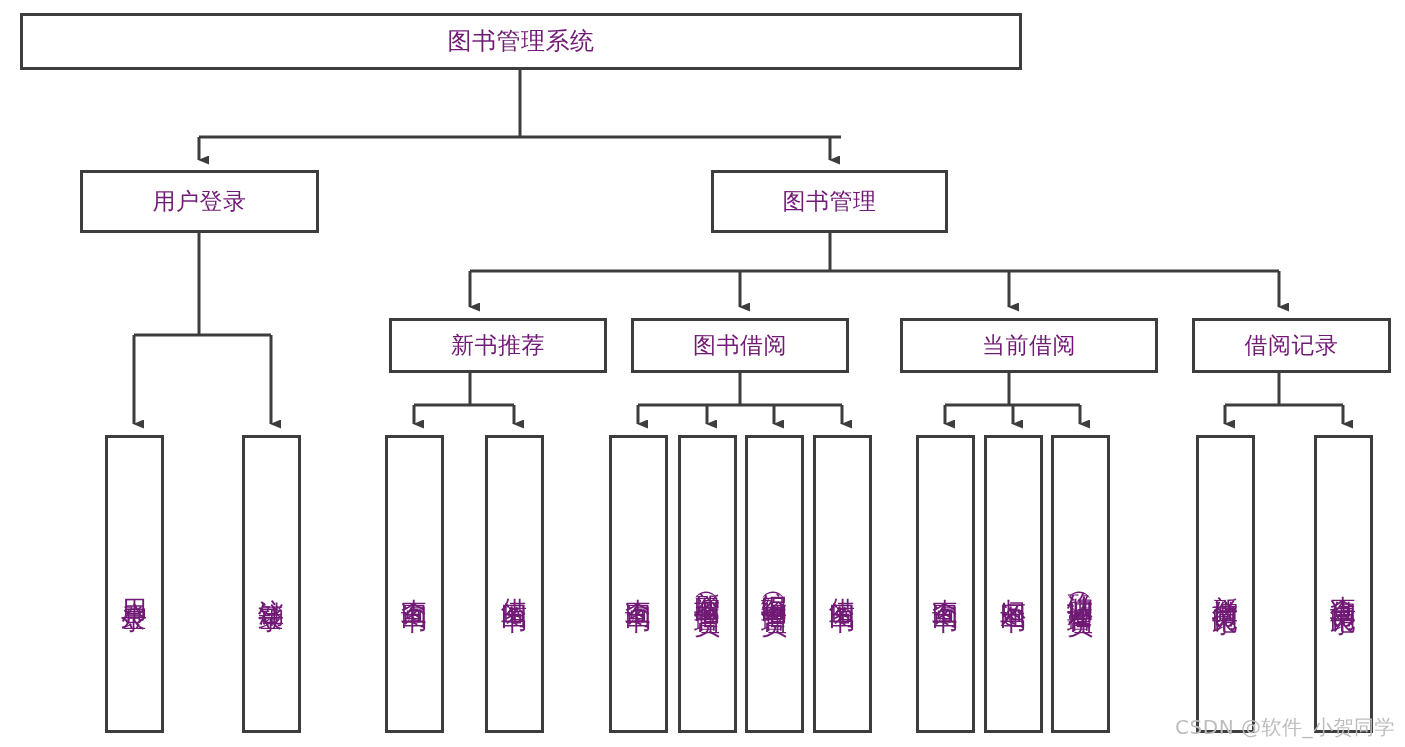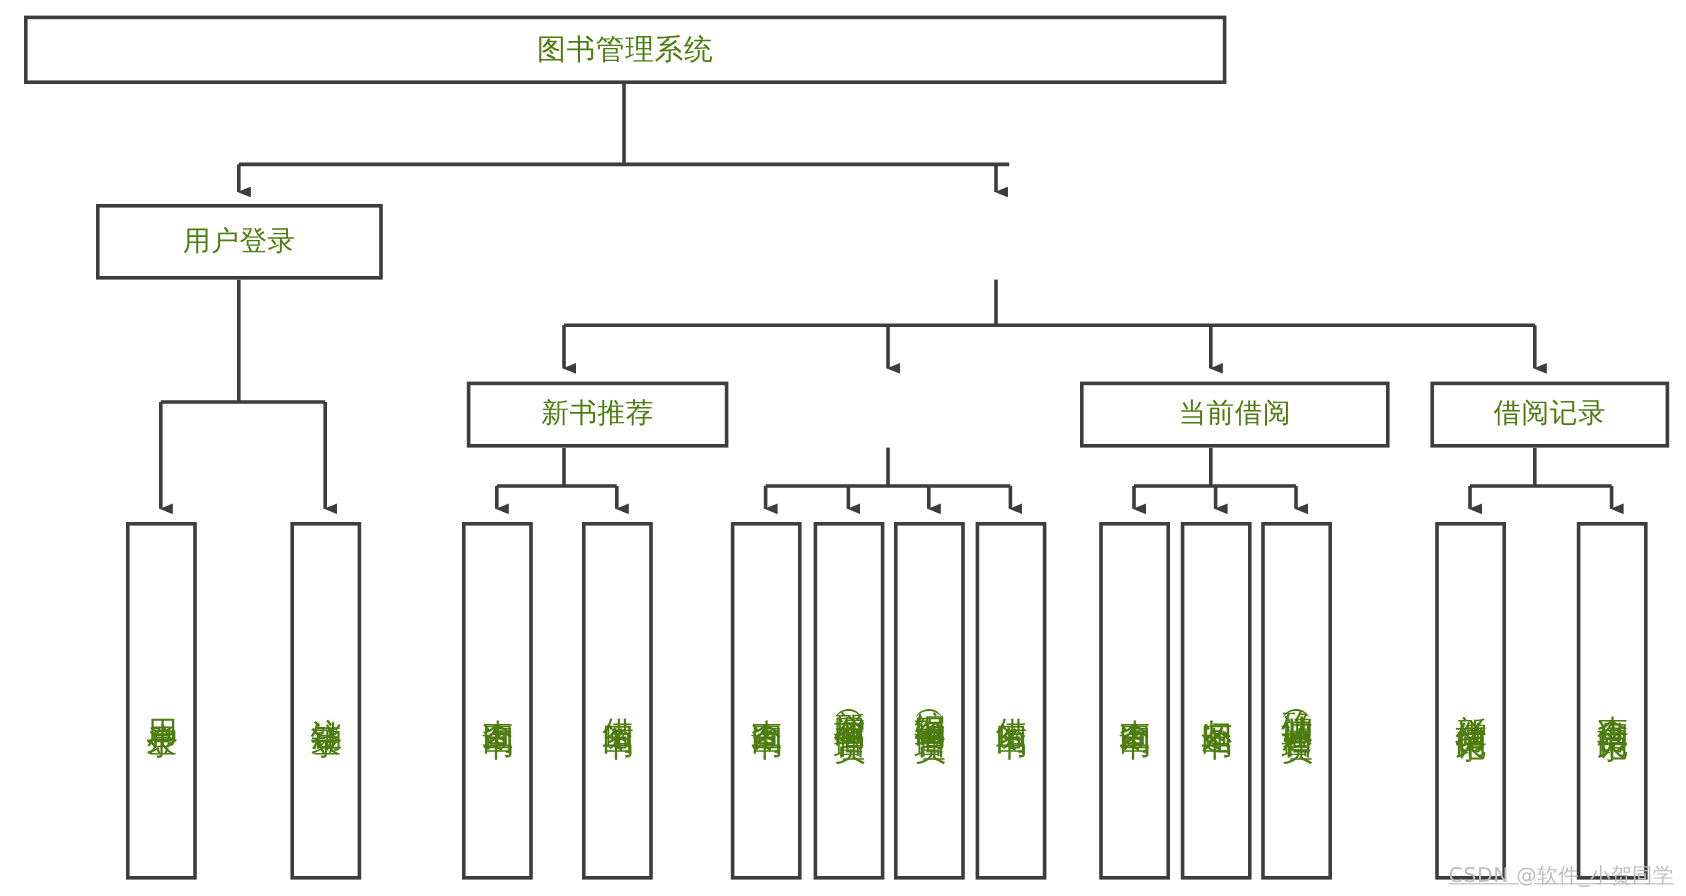--- a/index.html
+++ b/index.html
@@ -29,21 +29,21 @@
     position: absolute;
     box-sizing: border-box;
     border: 3px solid #3d3d3d;
     background: #ffffff;
     display: flex;
     align-items: center;
     justify-content: center;
     color: #222222;
   }
   .node-label {
-    color: #4d7c0f;
+    color: #701a75;
     line-height: 1.12;
     letter-spacing: 0.5px;
   }
   
   .node.horiz .node-label {
     font-size: 23px;
     white-space: nowrap;
   }
   .node.horiz.root .node-label {
     font-size: 24px;
@@ -61,26 +61,25 @@
     font-size: 26px;
     line-height: 1.0;
     letter-spacing: 3px;
     white-space: nowrap;
     max-height: 100%;
   }
   .watermark {
     position: absolute;
     right: 10px;
     bottom: 6px;
-    font-size: 17px;
+    font-size: 20px;
     color: #bdbdbd;
     letter-spacing: 0.5px;
     white-space: nowrap;
     user-select: none;
-    text-decoration: underline;
   }
 </style>
 </head>
 <body>
 
 <div id="diagram-root">
 
   <svg class="connectors" viewBox="0 0 1405 747" xmlns="http://www.w3.org/2000/svg">
     <defs>
       <marker id="arrowhead" markerWidth="9" markerHeight="11" refX="4.5" refY="10" orient="auto" markerUnits="userSpaceOnUse">
@@ -131,24 +130,30 @@
     </g>
   </svg>
 
   <div class="node horiz root" style="left:20px; top:13px; width:1002px; height:57px;">
     <span class="node-label">图书管理系统</span>
   </div>
 
   <div class="node horiz" style="left:80px; top:170px; width:239px; height:63px;">
     <span class="node-label">用户登录</span>
   </div>
+  <div class="node horiz" style="left:711px; top:170px; width:237px; height:63px;">
+    <span class="node-label">图书管理</span>
+  </div>
 
   <div class="node horiz" style="left:361px; top:318px; width:218px; height:55px;margin-left:28px;">
     <span class="node-label">新书推荐</span>
   </div>
+  <div class="node horiz" style="left:631px; top:318px; width:218px; height:55px;">
+    <span class="node-label">图书借阅</span>
+  </div>
   <div class="node horiz" style="left:900px; top:318px; width:258px; height:55px;">
     <span class="node-label">当前借阅</span>
   </div>
   <div class="node horiz" style="left:1192px; top:318px; width:199px; height:55px;">
     <span class="node-label">借阅记录</span>
   </div>
 
   <div class="node vert" style="left:105px; top:435px; width:59px; height:298px;">
     <span class="node-label">用户登录</span>
   </div>

